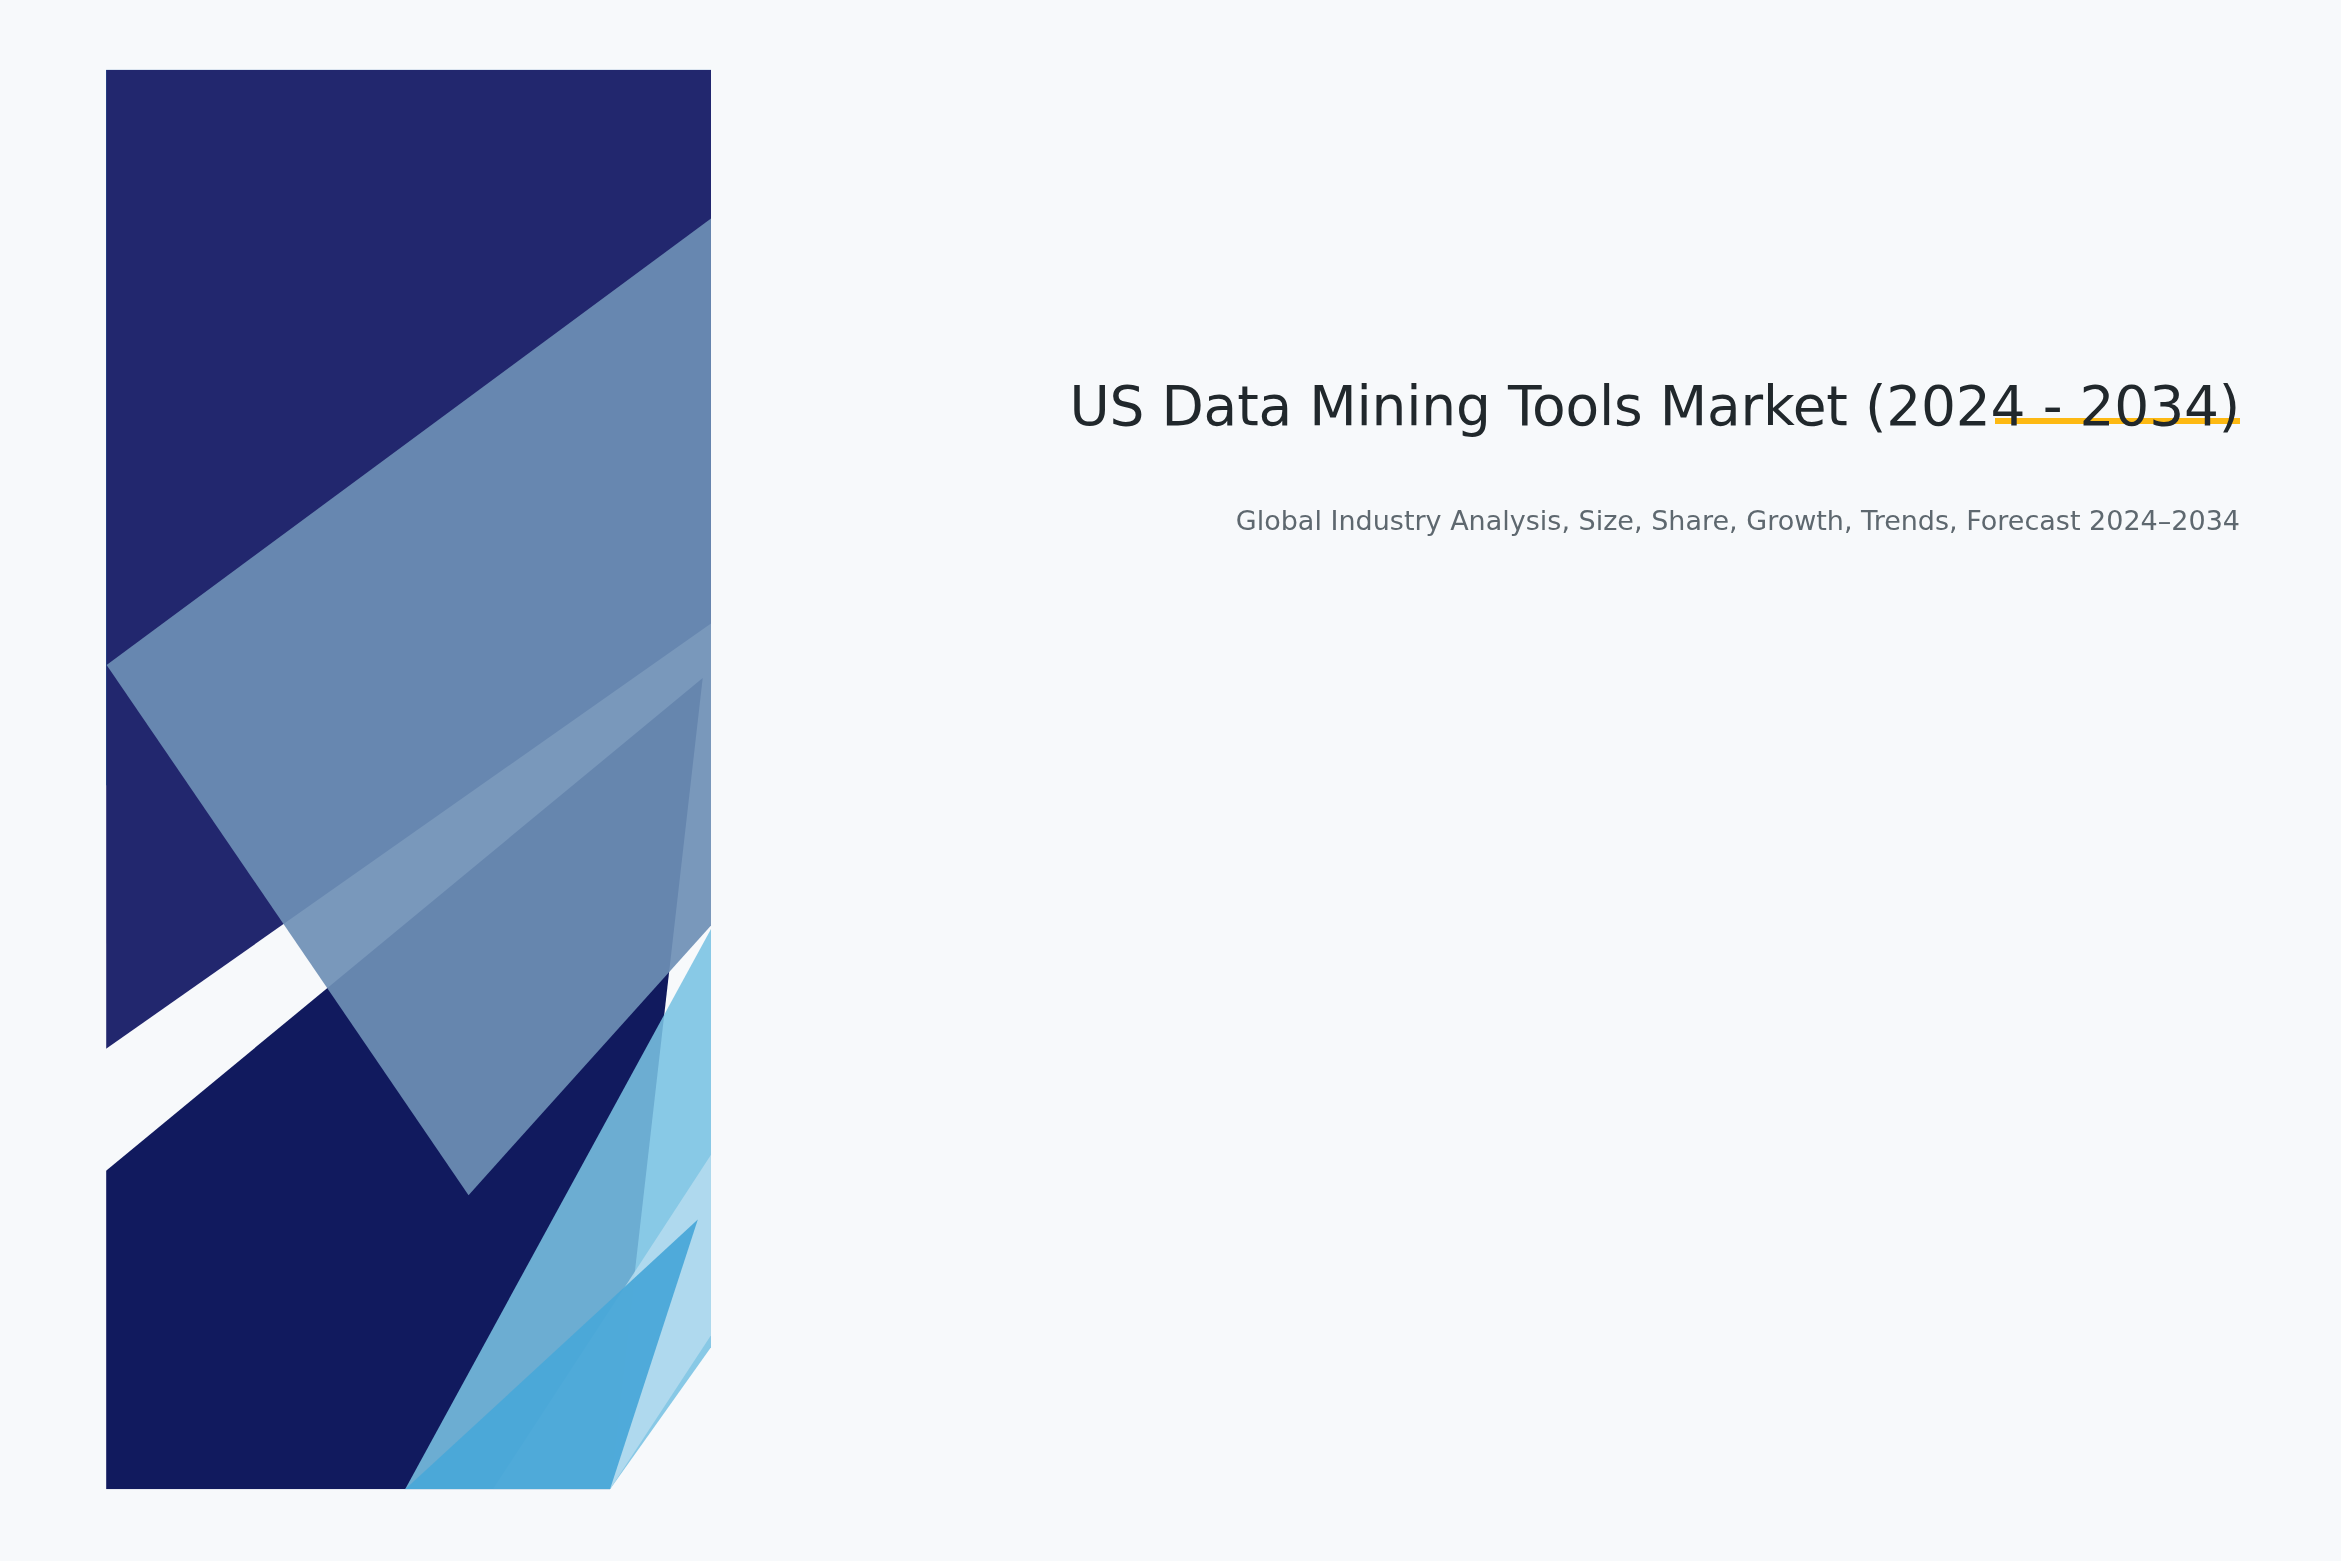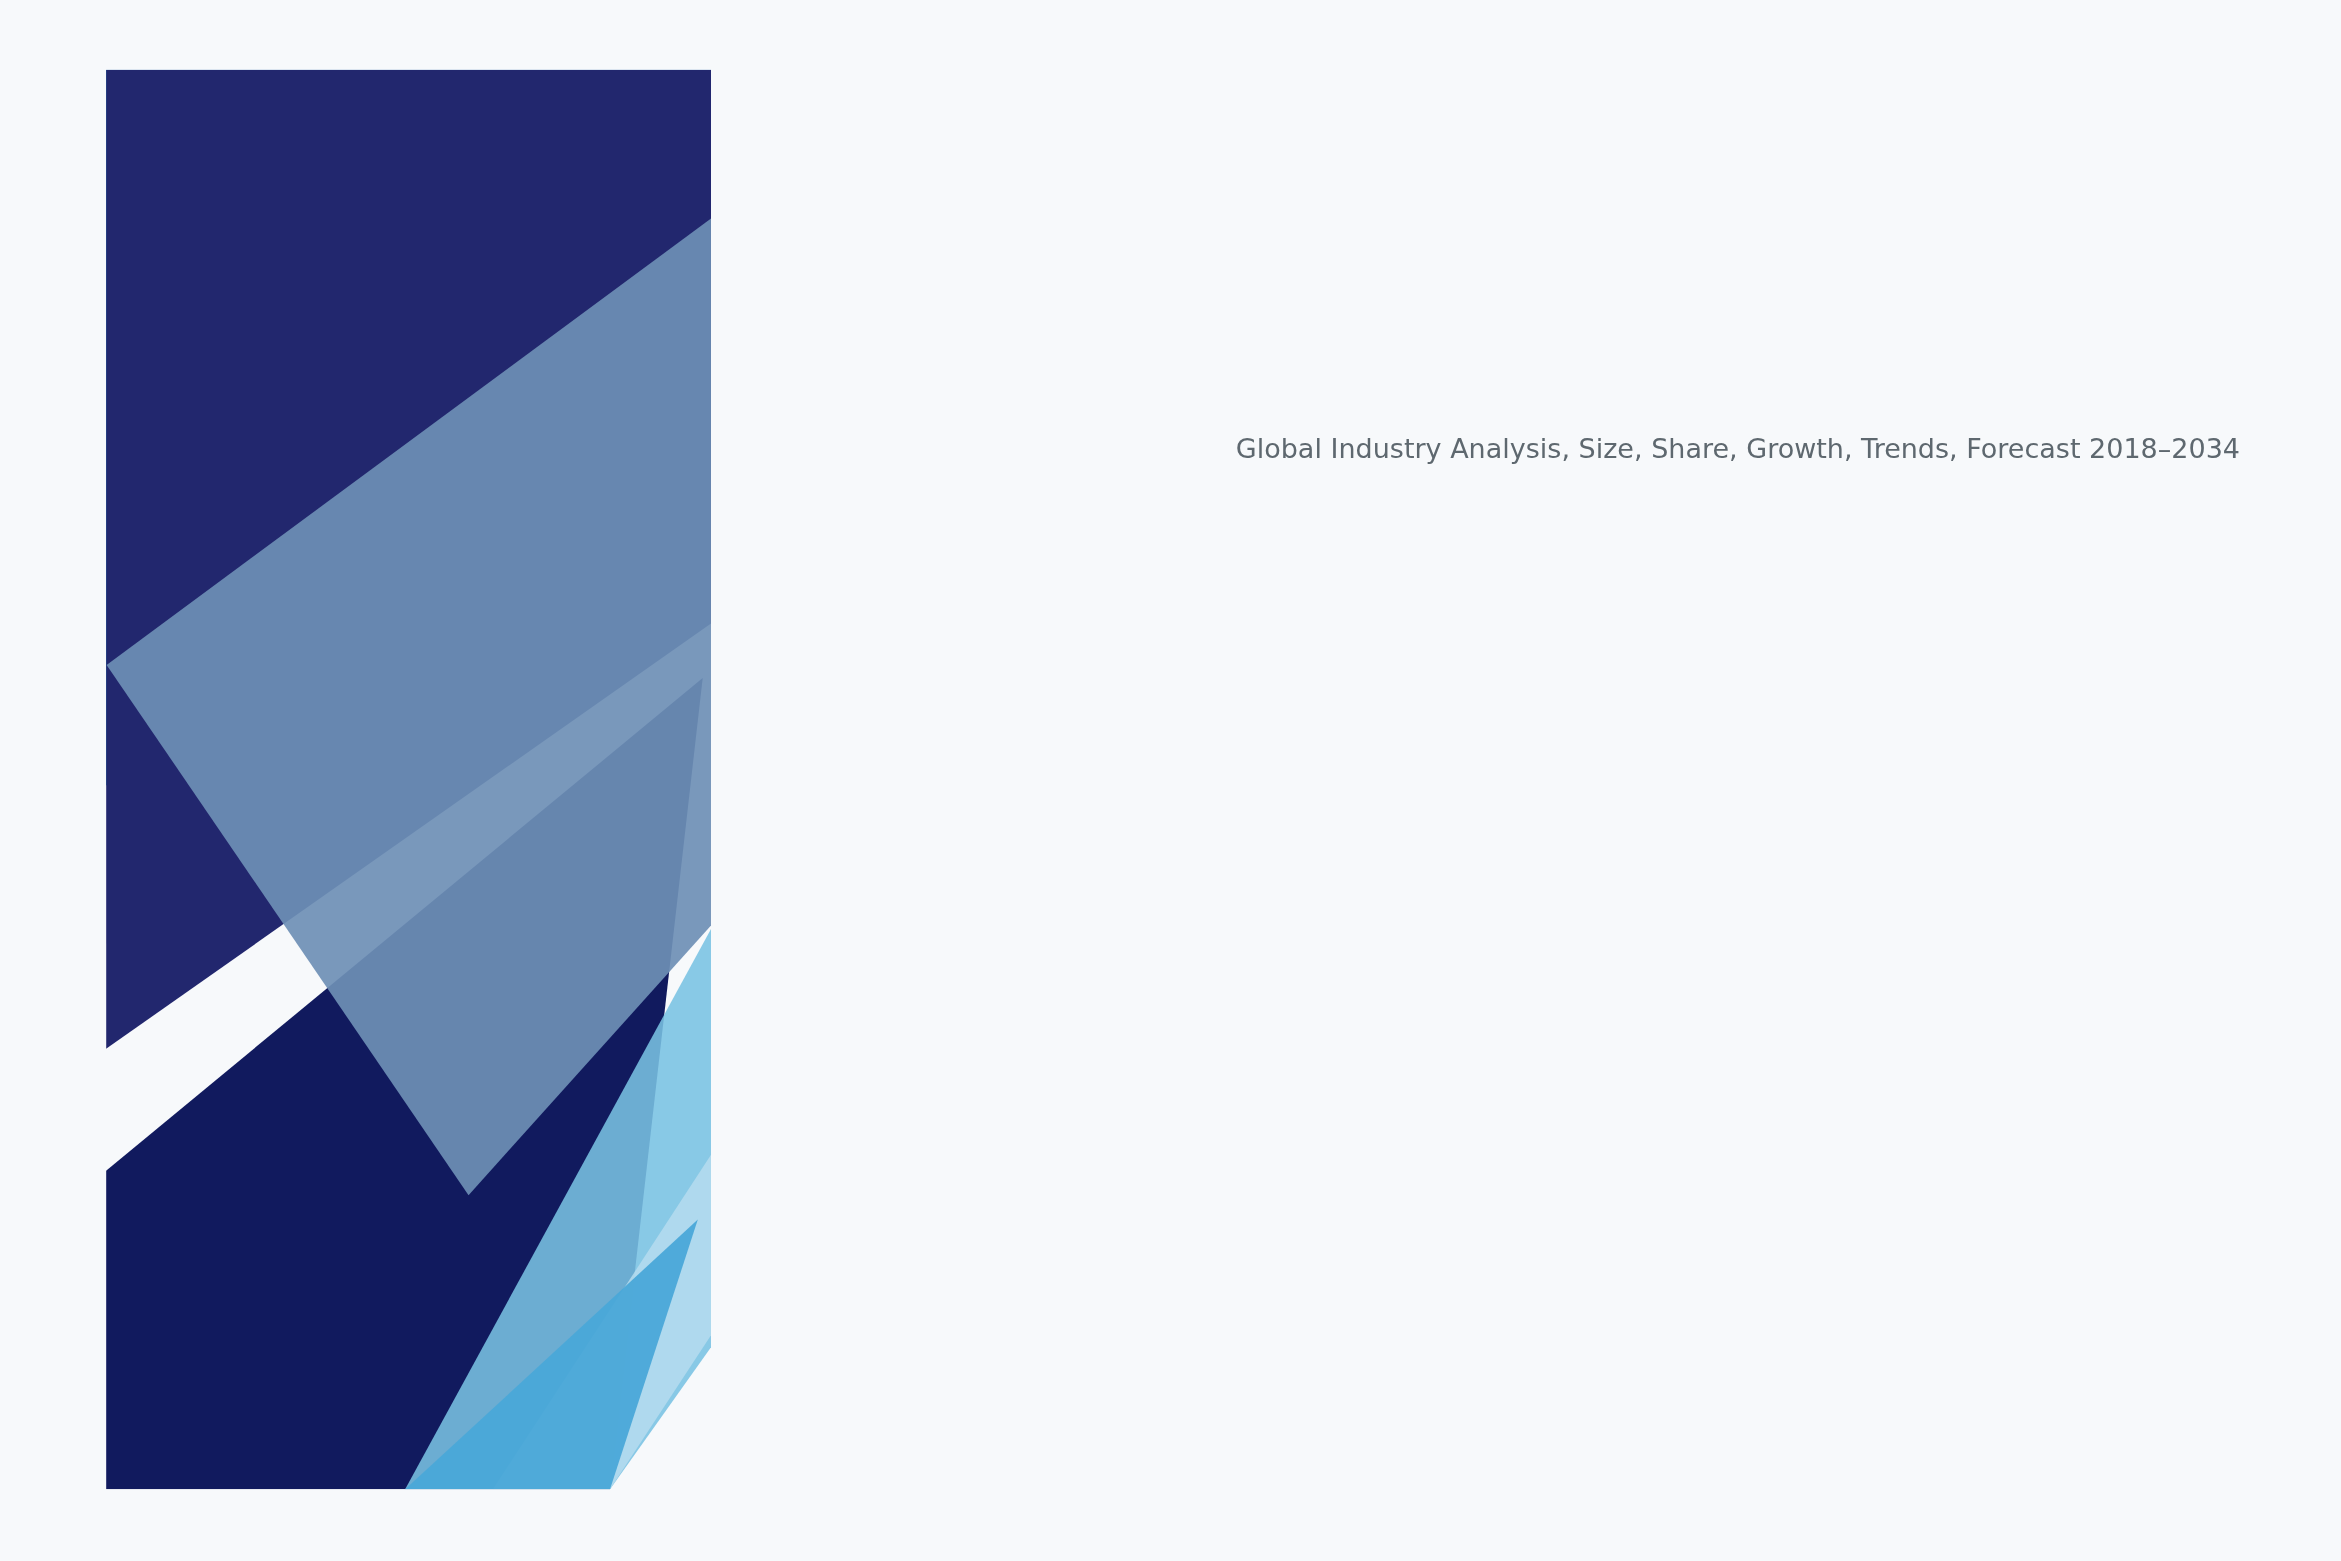--- a/index.html
+++ b/index.html
@@ -113,17 +113,21 @@
         <polygon points="2300,360 2780,900 1250,3053 830,3053" fill="#79c2e3" opacity="0.88"></polygon>
 
         <polygon points="2570,660 2780,720 1250,3053 1010,3053" fill="#b6dcef" opacity="0.85"></polygon>
 
         <polygon points="1430,2500 1250,3053 830,3053" fill="#4aa8d8" opacity="0.95"></polygon>
       </g>
     </svg>
   </div>
 
   <div id="text-block">
-    <p id="page-subtitle">Global Industry Analysis, Size, Share, Growth, Trends, Forecast 2018–2034</p>
+    <div id="title-wrap">
+      <span id="title-underline"></span>
+      <h1 id="page-title">US Data Mining Tools Market (2024 - 2034)</h1>
+    </div>
+    <p id="page-subtitle">Global Industry Analysis, Size, Share, Growth, Trends, Forecast 2024–2034</p>
   </div>
 
 </div>
 
 
 </body></html>

